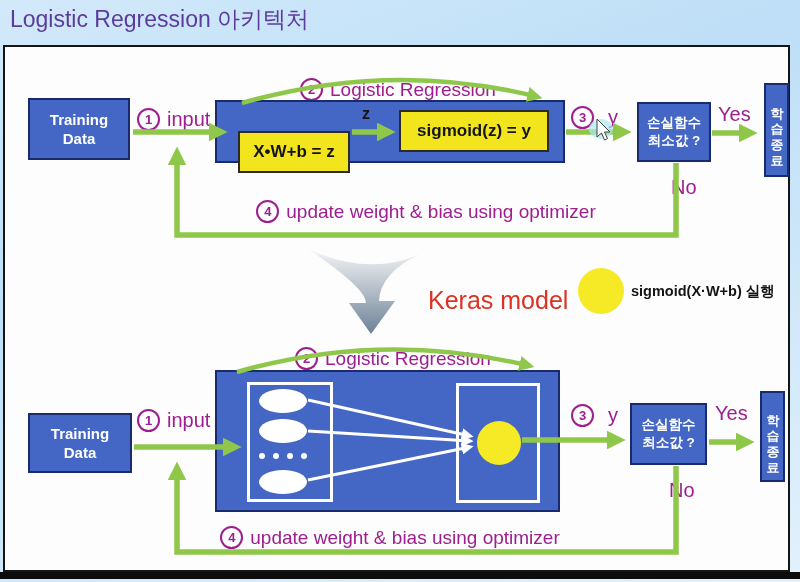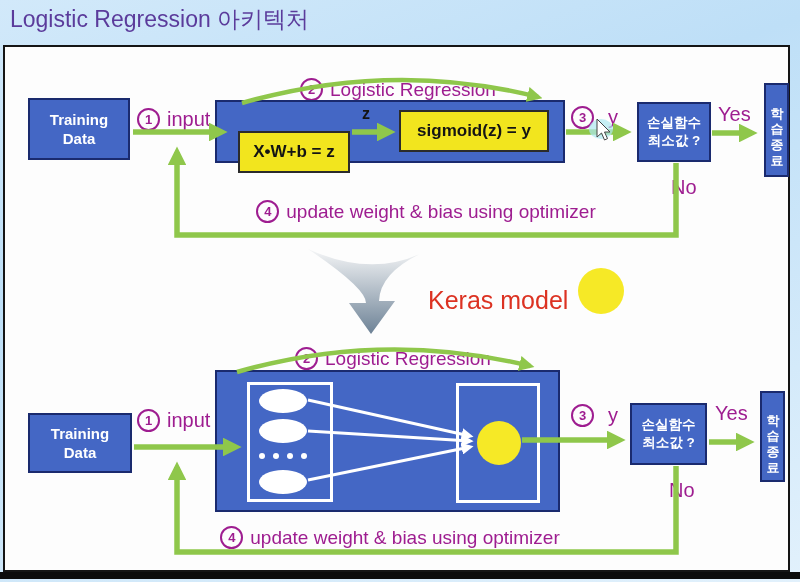--- a/index.html
+++ b/index.html
@@ -85,20 +85,21 @@
   <div class="bluebox" style="left:764px;top:83px;width:25px;height:94px;">
     <span class="vertical">학습종료</span>
   </div>
 
   <div class="plabel centered" style="left:176px;top:200px;width:500px;font-size:19px;">
     <span class="circ">4</span>
     <span>update weight &amp; bias using optimizer</span>
   </div>
 
   <div class="keras" style="left:428px;top:266px;">Keras model</div>
+  <div class="legendtxt" style="left:631px;top:282px;">sigmoid(X·W+b) 실행</div>
 
   <div class="bluebox" style="left:28px;top:413px;width:104px;height:60px;font-size:15px;">
     <span class="txt">Training
 Data</span>
   </div>
 
   <div class="plabel" style="left:137px;top:409px;">
     <span class="circ">1</span>
     <span>input</span>
   </div>

